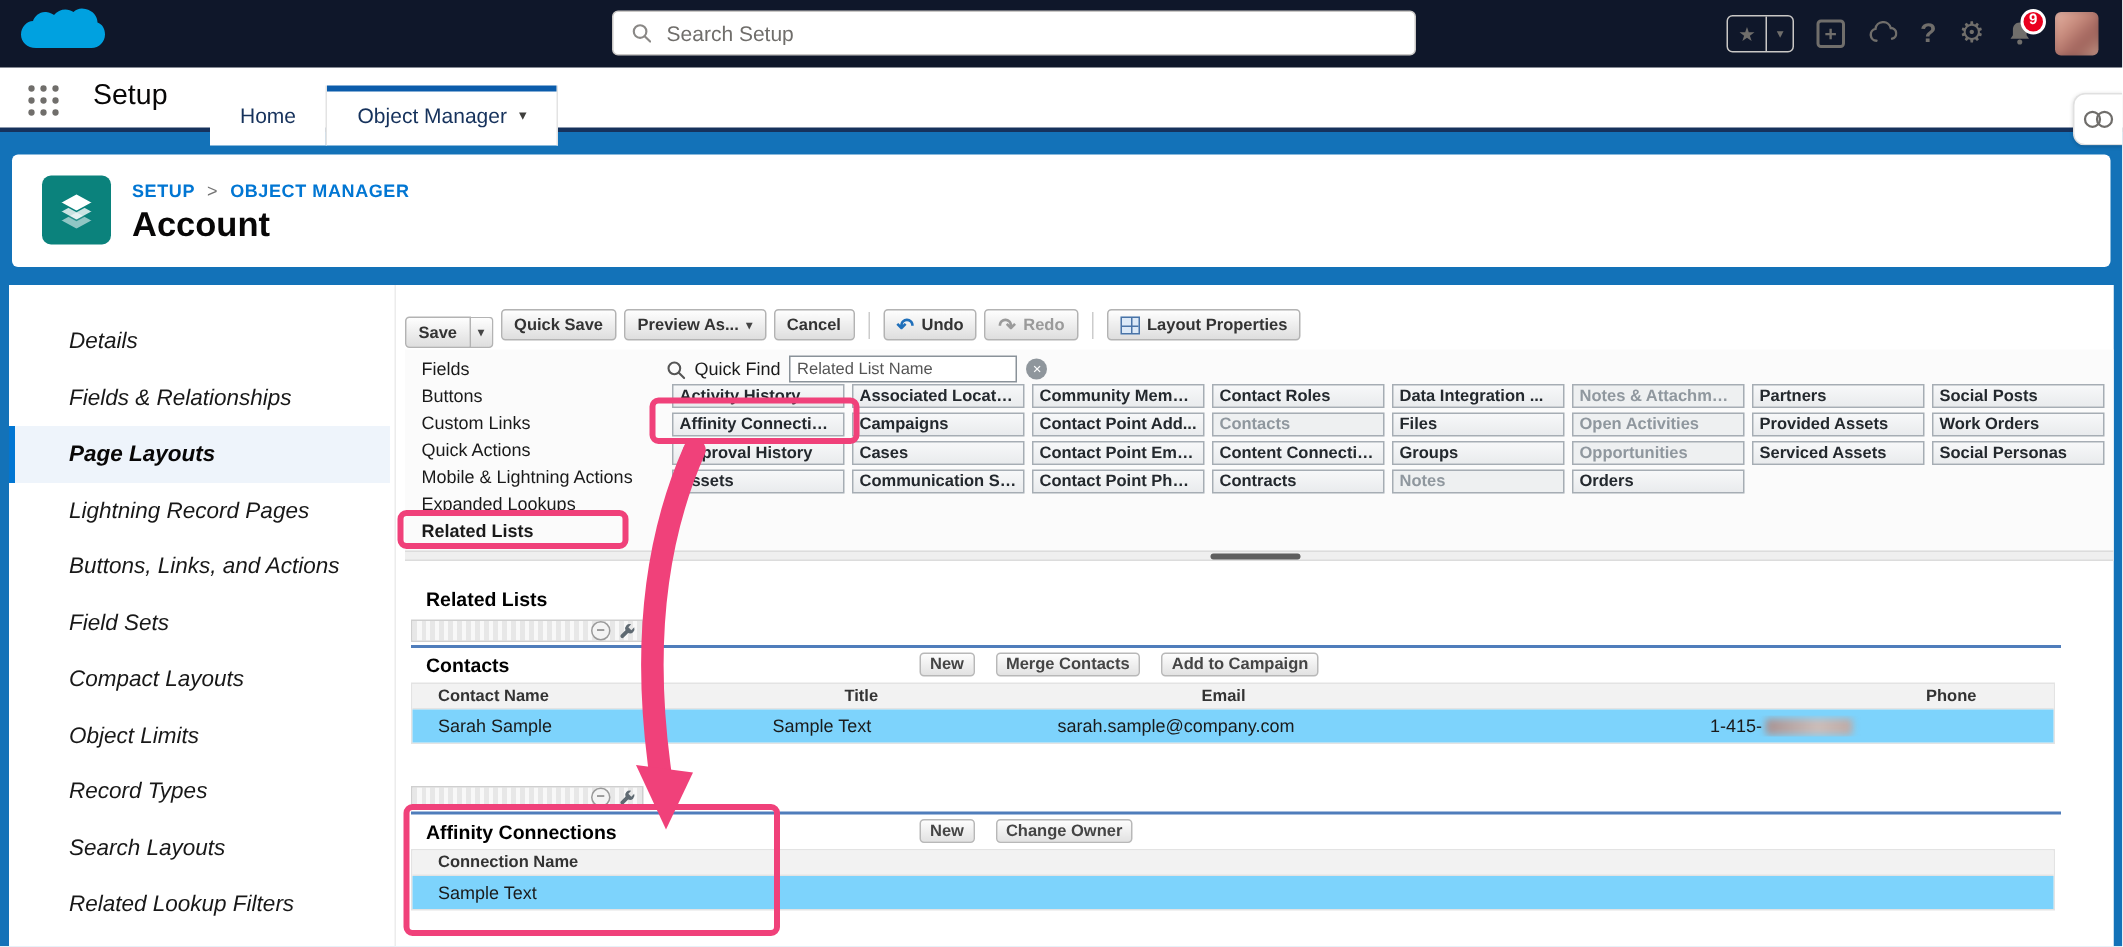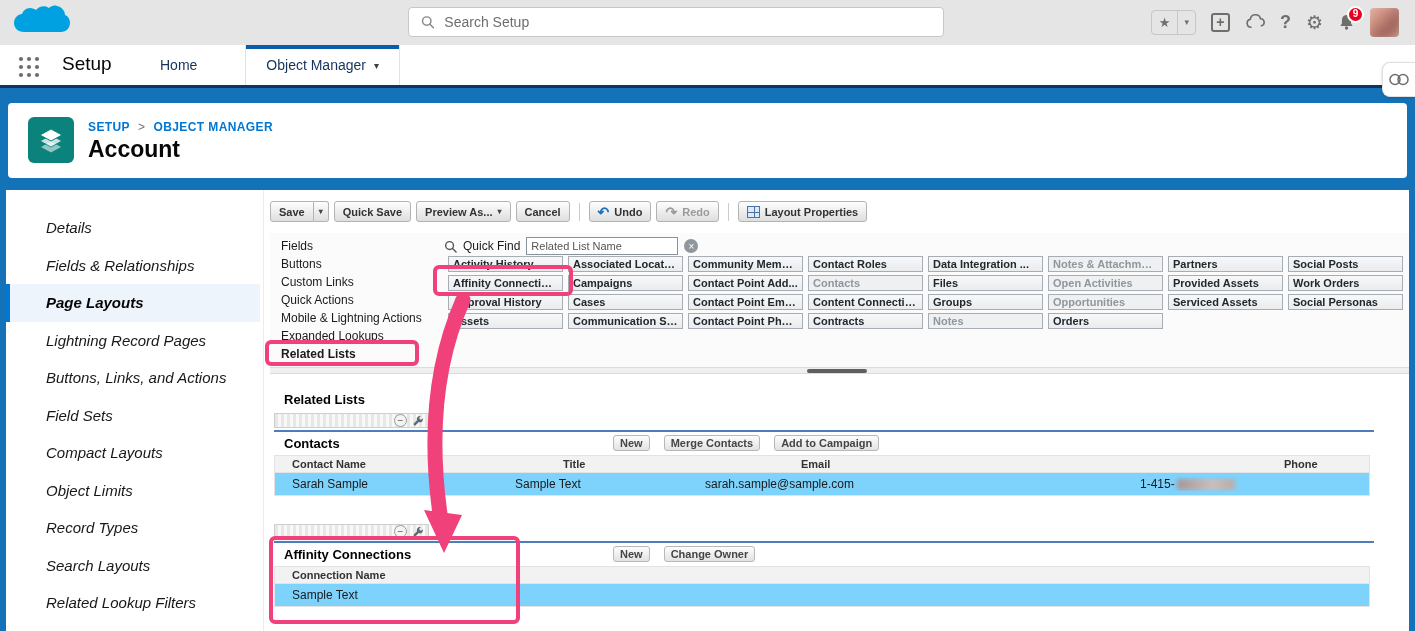--- a/index.html
+++ b/index.html
@@ -1,20 +1,20 @@
 <!DOCTYPE html>
 <html><head>
 <meta charset="utf-8">
 <style>
   * { box-sizing:border-box; margin:0; padding:0; }
   body { font-family:"Liberation Sans", sans-serif; background:#fff; }
   .stage { position:relative; width:1415px; height:631px; overflow:hidden; background:#fff; }
 
   
-  .topbar { position:absolute; top:0; left:0; right:0; height:45px; background:#e5e5e5; z-index:5; }
+  .topbar { position:absolute; top:0; left:0; right:0; height:45px; background:#0f172a; z-index:5; }
   .sf-logo { position:absolute; left:12px; top:3px; }
   .global-search { position:absolute; left:408px; top:7px; width:536px; height:30px; border:1px solid #c9c7c5; border-radius:4px; display:flex; align-items:center; padding:0 12px; gap:10px; background:#fff; }
   .global-search input { border:none; outline:none; font-size:14px; color:#444; width:100%; font-family:inherit; background:transparent; }
   .global-search input::placeholder { color:#706e6b; }
   .header-icons { position:absolute; right:16px; top:7px; height:30px; display:flex; align-items:center; gap:15px; }
   .fav-group { display:flex; align-items:center; border:1px solid #c9c7c5; border-radius:4px; height:25px; }
   .fav-star { padding:0 7px; color:#706e6b; font-size:13px; }
   .fav-divider { width:1px; height:100%; background:#c9c7c5; }
   .fav-caret { padding:0 6px; color:#706e6b; font-size:9px; }
   .icon-btn { color:#706e6b; line-height:1; cursor:pointer; display:flex; align-items:center; justify-content:center; }
@@ -23,21 +23,21 @@
   .plus-box { width:19px; height:19px; border:2px solid #706e6b; border-radius:3px; color:#706e6b; font-weight:bold; font-size:14px; }
   .bell-wrap { position:relative; }
   .badge { position:absolute; top:-8px; left:9px; min-width:17px; height:17px; background:#ea001e; color:#fff; border:2px solid #fff; border-radius:10px; font-size:10px; font-weight:bold; display:flex; align-items:center; justify-content:center; padding:0 3px; }
   .avatar { width:29px; height:29px; border-radius:4px; overflow:hidden; position:relative; cursor:pointer; }
   .avatar .blur { position:absolute; inset:-5px; background:linear-gradient(135deg,#e9c0b2 0%,#cf9384 35%,#9c5f58 65%,#d8b49f 100%); filter:blur(4px); }
 
   
   .navbar { position:absolute; top:45px; left:0; right:0; height:43px; background:#fff; border-bottom:3px solid #16325c; z-index:4; }
   .waffle { position:absolute; left:17px; top:10px; cursor:pointer; }
   .app-label { position:absolute; left:62px; top:8px; font-size:19px; color:#080707; }
-  .tabs { position:absolute; left:140px; top:0; height:40px; display:flex;gap:28px; }
+  .tabs { position:absolute; left:140px; top:12px; height:40px; display:flex; }
   .tab { display:flex; align-items:center; padding:0 20px; font-size:14px; color:#16325c; cursor:pointer; position:relative; gap:8px; background:#fff; }
   .tab.active { border-left:1px solid #e3e3e3; border-right:1px solid #e3e3e3; }
   .tab.active::before { content:""; position:absolute; left:0; top:0; right:0; height:4px; background:#0b5cab; }
   .tab .chev { font-size:10px; color:#3e3e3c; }
 
   
   .blue-band { position:absolute; top:88px; left:0; right:0; bottom:0; background:#1372b8; }
   .page-card { position:absolute; top:103px; left:8px; right:8px; height:75px; background:#fff; border-radius:4px; z-index:3; }
   .obj-icon { position:absolute; left:20px; top:14px; width:46px; height:46px; border-radius:6px; background:#0b827c; display:flex; align-items:center; justify-content:center; }
   .crumb { position:absolute; left:80px; top:17px; font-size:12px; font-weight:bold; letter-spacing:.4px; display:flex; gap:8px; }
@@ -51,21 +51,21 @@
   .sidebar { position:absolute; left:0; top:0; width:254px; bottom:0; background:#fff;font-style:italic; }
   .side-list { position:absolute; top:19px; left:0; right:0; }
   .side-item { height:37.5px; display:flex; align-items:center; padding-left:36px; font-size:15px; color:#181818; cursor:pointer; border-left:4px solid transparent; }
   .side-item.active { background:#eef4fb; border-left-color:#0176d3; font-weight:bold; color:#080707; }
 
   .editor { position:absolute; left:257px; top:0; right:0; bottom:0; border-left:1px solid #ececec; background:#fff; }
 
   
   .etoolbar { position:absolute; left:6px; top:11px; display:flex; align-items:center; gap:5px; }
   .abtn { display:inline-flex; align-items:center; gap:5px; background:linear-gradient(#fefefe,#dedede); border:1px solid #b3b3b3; border-radius:3px; font-size:11px; font-weight:bold; color:#333; padding:0 8px; height:21px; cursor:pointer; white-space:nowrap; }
-  .split { display:flex; }
+  .split { display:flex;margin-top:10px; }
   .split .abtn:first-child { border-radius:3px 0 0 3px; }
   .split .abtn:last-child { border-radius:0 3px 3px 0; border-left:none; padding:0 5px; }
   .caret { font-size:8px; color:#444; }
   .tsep { width:1px; height:18px; background:#ccc; margin:0 4px; }
   .abtn.disabled { color:#9a9a9a; }
   .undo-ic { color:#1f6fba; font-size:14px; }
   .redo-ic { color:#9a9a9a; font-size:14px; }
   .lp-ic { position:relative; width:13px; height:12px; border:1px solid #4a74a8; background:#dce9f7; }
   .lp-ic::before { content:""; position:absolute; left:0; right:0; top:5px; height:1px; background:#4a74a8; }
   .lp-ic::after { content:""; position:absolute; top:0; bottom:0; left:6px; width:1px; background:#4a74a8; }
@@ -362,21 +362,21 @@
         <div class="rl-table">
           <div class="rl-head g4">
             <div>Contact Name</div>
             <div>Title</div>
             <div>Email</div>
             <div>Phone</div>
           </div>
           <div class="rl-row g4">
             <div>Sarah Sample</div>
             <div>Sample Text</div>
-            <div>sarah.sample@sample.com</div>
+            <div>sarah.sample@company.com</div>
             <div><span>1-415-</span><span class="redact"></span></div>
           </div>
         </div>
       </div>
 
       <div class="dragbar db2">
         <span class="db-minus">−</span>
         <span class="db-wrench">
           <svg width="12" height="12" viewBox="0 0 12 12">
               <path d="M10.8 3.2a3 3 0 0 1-4 3.8L3.6 10.2a1.3 1.3 0 0 1-1.8-1.8L5 5.2a3 3 0 0 1 3.8-4L6.9 3.1l2 2z" fill="#5f6a72"></path>

